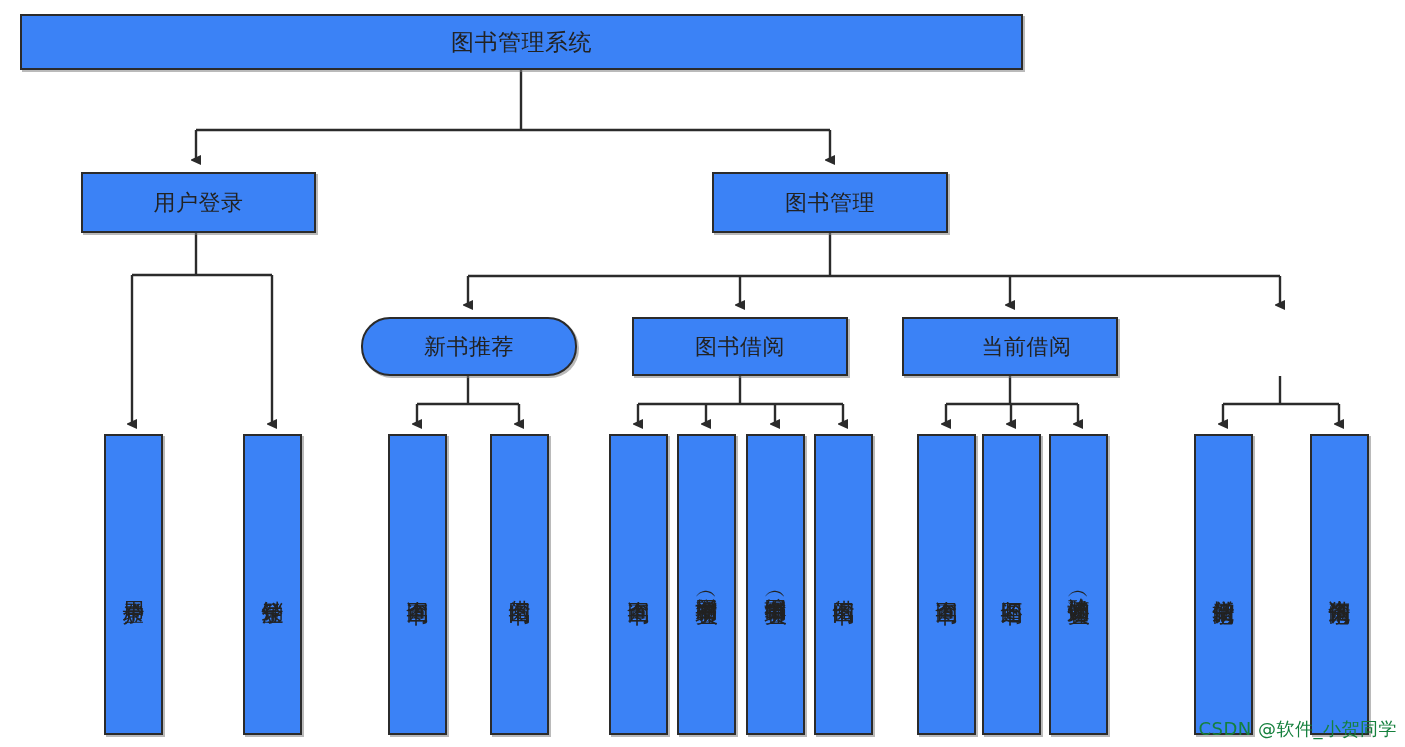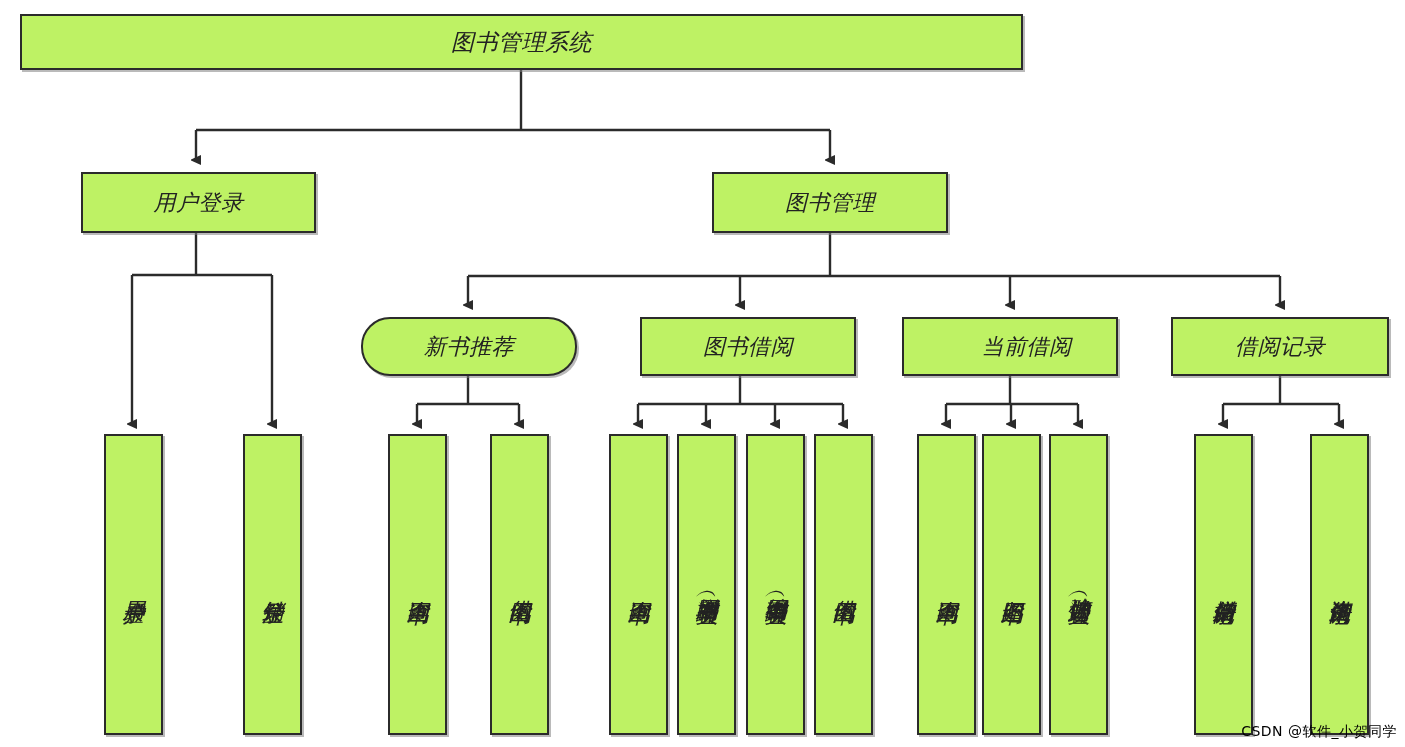--- a/index.html
+++ b/index.html
@@ -21,29 +21,28 @@
   svg#edges {
     position: absolute;
     left: 0;
     top: 0;
     width: 1405px;
     height: 747px;
   }
   .node {
     position: absolute;
     box-sizing: border-box;
-    background: #bef264;
+    background: #3b82f6;
     border: 2px solid #2b2b2b;
     box-shadow: 2px 2px 0 0 rgba(130,130,130,0.55);
     display: flex;
     align-items: center;
     justify-content: center;
     color: #222222;
     z-index: 2;
-    font-style: italic;
   }
   .node .label {
     display: block;
     text-align: center;
     line-height: 1.16;
     letter-spacing: 0.5px;
   }
   
   .node.horiz .label {
     font-size: 22px;
@@ -62,22 +61,22 @@
     font-size: 22px;
     line-height: 1.0;
     letter-spacing: 1px;
     white-space: nowrap;
     max-height: 100%;
   }
   .watermark {
     position: absolute;
     right: 8px;
     bottom: 6px;
-    font-size: 14px;
-    color: #000000;
+    font-size: 18px;
+    color: #15803d;
     letter-spacing: 0.5px;
     z-index: 5;
     white-space: nowrap;
   }
 </style>
 </head>
 <body>
 
 <div id="canvas">
 
@@ -140,31 +139,28 @@
   </div>
 
   <div class="node horiz" style="left:712px; top:172px; width:236px; height:61px;">
     <span class="label">图书管理</span>
   </div>
 
   <div class="node horiz" style="left:361px; top:317px; width:216px; height:59px;border-radius:29px;">
     <span class="label">新书推荐</span>
   </div>
 
-  <div class="node horiz" style="left:632px; top:317px; width:216px; height:59px;margin-left:8px;">
+  <div class="node horiz" style="left:632px; top:317px; width:216px; height:59px;">
     <span class="label">图书借阅</span>
   </div>
 
   <div class="node horiz" style="left:902px; top:317px; width:216px; height:59px;padding-left:33px;">
     <span class="label">当前借阅</span>
   </div>
 
-  <div class="node horiz" style="left:1171px; top:317px; width:218px; height:59px;">
-    <span class="label">借阅记录</span>
-  </div>
 
   <div class="node vert" style="left:104px; top:434px; width:59px; height:301px;">
     <span class="label">用户登录</span>
   </div>
 
   <div class="node vert" style="left:243px; top:434px; width:59px; height:301px;">
     <span class="label">注销登录</span>
   </div>
 
   <div class="node vert" style="left:388px; top:434px; width:59px; height:301px;">

